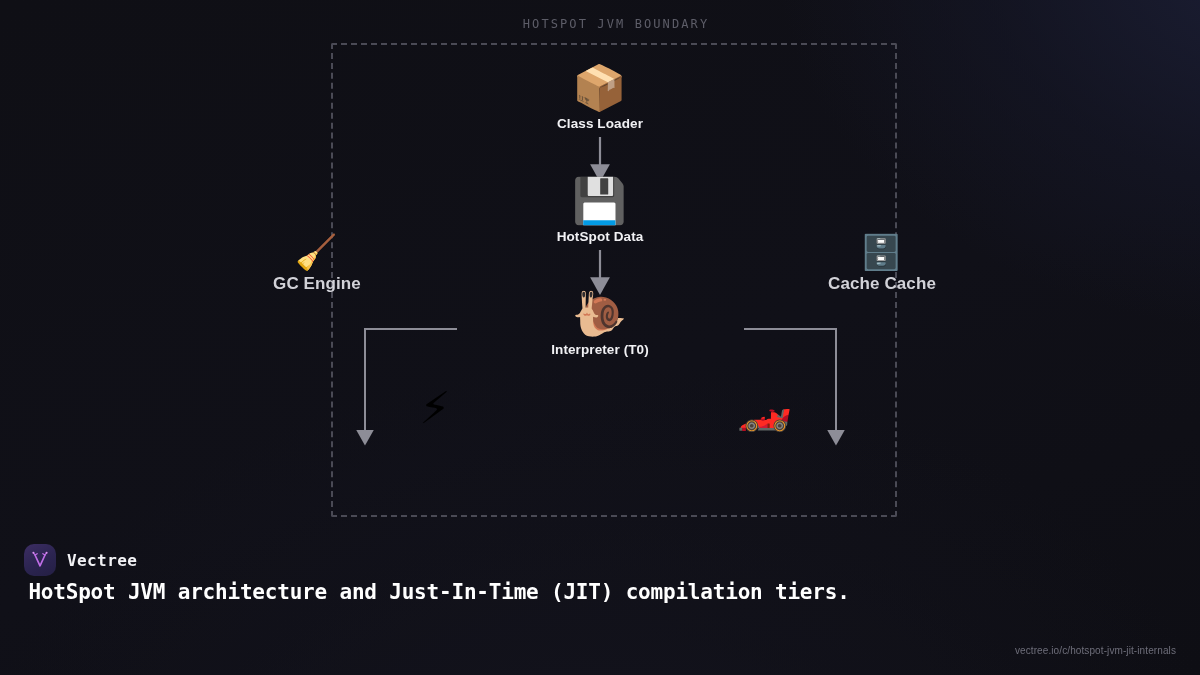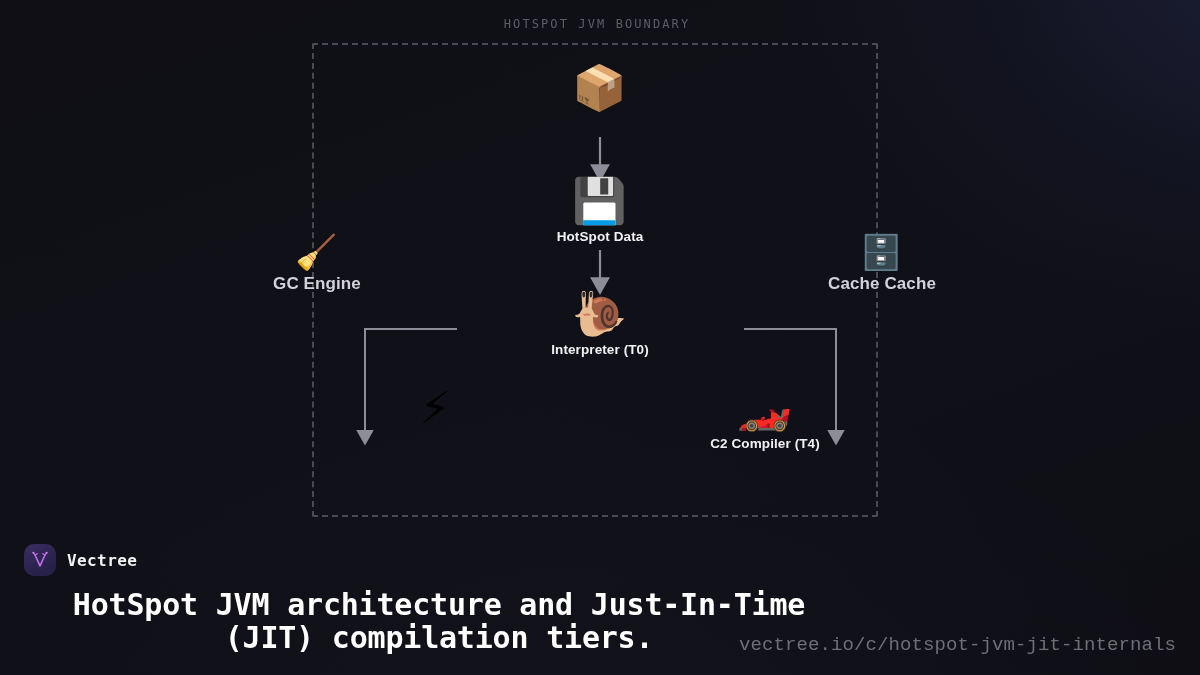--- a/index.html
+++ b/index.html
@@ -30,21 +30,21 @@
   #edges {
     position: absolute;
     left: 0; top: 0;
     width: 1200px;
     height: 530px;
     pointer-events: none;
   }
 
   .boundary {
     position: absolute;
-    left: 312px;
+    left: 331px;
     top: 43px;
     width: 566px;
     height: 474px;
     border: 2px dashed #4a4a55;
     border-radius: 2px;
     box-sizing: border-box;
   }
   .boundary-title {
     position: absolute;
     left: 0;
@@ -121,35 +121,34 @@
     flex: 0 0 auto;
   }
   .brand-name {
     font-family: "DejaVu Sans Mono", monospace;
     font-size: 16px;
     font-weight: 700;
     color: #f2f2f5;
     letter-spacing: 0.4px;
   }
   .headline {
-    margin-top: 12px;
     font-family: "DejaVu Sans Mono", monospace;
-    font-size: 30px;
+    font-size: 21px;
     font-weight: 700;
     line-height: 33px;
     color: #ffffff;
     letter-spacing: -0.2px;
     max-width: 830px;
   }
   .url {
     position: absolute;
     right: 24px;
     bottom: 19px;
-    font-family: Liberation Mono, monospace;
-    font-size: 19px;
+    font-family: Liberation Sans, sans-serif;
+    font-size: 10px;
     color: #6e6e7a;
     letter-spacing: 0.1px;
   }
 </style>
 </head>
 <body>
 
 <div id="stage">
 
   <div id="canvas">
@@ -169,39 +168,39 @@
 
       <line x1="600" y1="250" x2="600" y2="280" stroke="#8d8d97" stroke-width="2.2" marker-end="url(#arrowhead)"></line>
 
       <path d="M457,329 L365,329 L365,432" fill="none" stroke="#8d8d97" stroke-width="2" marker-end="url(#arrowhead)"></path>
 
       <path d="M744,329 L836,329 L836,432" fill="none" stroke="#8d8d97" stroke-width="2" marker-end="url(#arrowhead)"></path>
     </svg>
 
     <div class="node" style="left:600px; top:62px;">
       <span class="glyph">📦</span>
+      <span class="caption">Class Loader</span>
     </div>
 
     <div class="node" style="left:600px; top:175px;">
       <span class="glyph">💾</span>
       <span class="caption">HotSpot Data</span>
     </div>
 
     <div class="node" style="left:600px; top:288px;">
       <span class="glyph">🐌</span>
       <span class="caption">Interpreter (T0)</span>
     </div>
 
     <div class="node" style="left:435px; top:382px;">
       <span class="glyph">⚡</span>
     </div>
 
     <div class="node" style="left:765px; top:382px;">
       <span class="glyph">🏎️</span>
-      <span class="caption">C2 Compiler (T4)</span>
     </div>
 
     <div class="node peripheral" style="left:317px; top:232px;">
       <span class="glyph">🧹</span>
       <span class="caption">GC Engine</span>
     </div>
 
     <div class="node peripheral" style="left:882px; top:232px;">
       <span class="glyph">🗄️</span>
       <span class="caption">Cache Cache</span>

